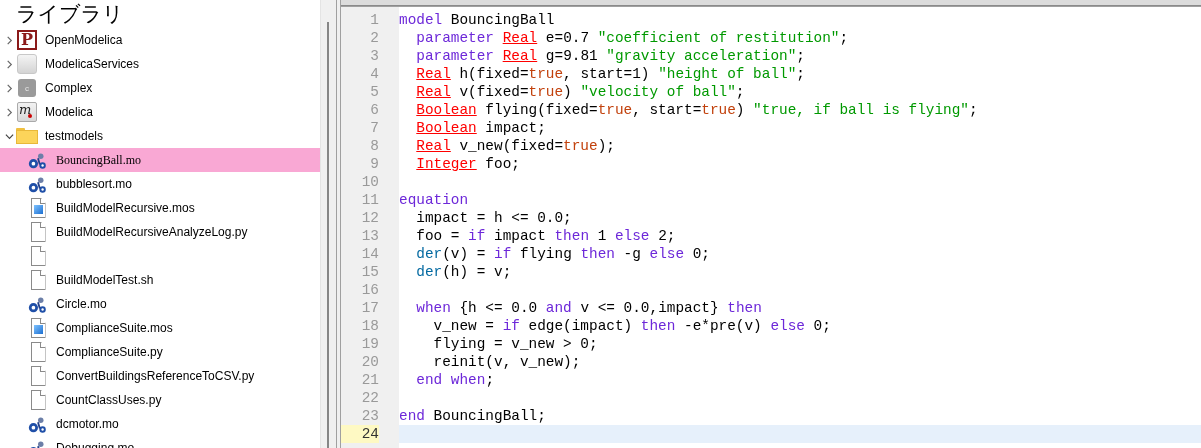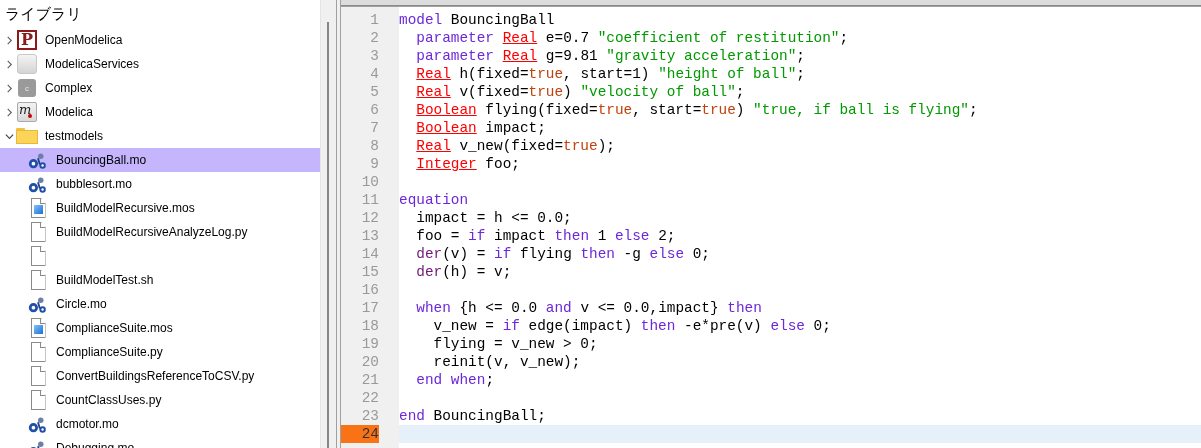--- a/index.html
+++ b/index.html
@@ -5,34 +5,34 @@
   * { box-sizing: border-box; margin: 0; padding: 0; }
   html, body { width: 1201px; height: 448px; overflow: hidden; background: #f0f0f0; }
   body { position: relative; font-family: "Liberation Sans", "DejaVu Sans", sans-serif; }
 
   
   .lib-panel {
     position: absolute; left: 0; top: 0; width: 336px; height: 448px;
     background: #ffffff; overflow: hidden;
   }
   .lib-title {
-    position: absolute; left: 5px; top: 4px; height: 20px;
-    font-size: 15px; color: #000; line-height: 20px;
+    position: absolute; left: 16px; top: 4px; height: 20px;
+    font-size: 21px; color: #000; line-height: 20px;
     font-family: "DejaVu Sans", sans-serif;
   }
   .tree {
     position: absolute; left: 0; top: 28px; width: 320px;
   }
   .tree-row {
     position: relative; height: 24px; display: flex; align-items: center;
     font-size: 12px; color: #000; white-space: nowrap;
   }
   .tree-row.level0 { padding-left: 2px; }
   .tree-row.level1 { padding-left: 27px; }
-  .tree-row.selected { background: #c4b5fd; }
+  .tree-row.selected { background: #f9a8d4; font-family: Liberation Serif, serif; }
   .tree-row.selected .label { font-weight: normal; }
   .arrow {
     width: 14px; height: 14px; display: inline-flex; align-items: center; justify-content: center;
     color: #555; font-size: 10px; margin-right: 0px;
   }
   .arrow svg { width: 9px; height: 9px; }
   .icon-box { width: 22px; height: 22px; margin-right: 7px; display: inline-flex; align-items: center; justify-content: center; position: relative; }
   .label { line-height: 22px; }
 
   .icon-p {
@@ -93,27 +93,27 @@
   .code {
     position: absolute; left: 58px; top: 4px; right: 0;
     font-family: "Liberation Mono", "DejaVu Sans Mono", monospace; font-size: 14.4px;
   }
   .line { height: 18px; line-height: 18px; white-space: pre; color: #000; position: relative; }
   .line.current { background: #e6f0fb; }
   .ln {
     position: absolute; left: -58px; width: 38px; text-align: right; color: #999999;
     font-family: "Liberation Mono", "DejaVu Sans Mono", monospace; font-size: 14.4px;
   }
-  .line.current .ln { color: #333; background: #f97316; }
+  .line.current .ln { color: #333; background: #fef9c3; }
   .kw { color: #6d28d9; }
   .ty { color: #ff0000; text-decoration: underline; }
   .num { color: #000000; }
   .str { color: #009900; }
   .bool { color: #c2410c; }
-  .fn { color: #701a75; }
+  .fn { color: #0369a1; }
   .txt { color: #000; }
 </style>
 </head>
 <body>
 
 <div class="lib-panel">
   <div class="lib-title">ライブラリ</div>
 
   <div class="tree">
 

